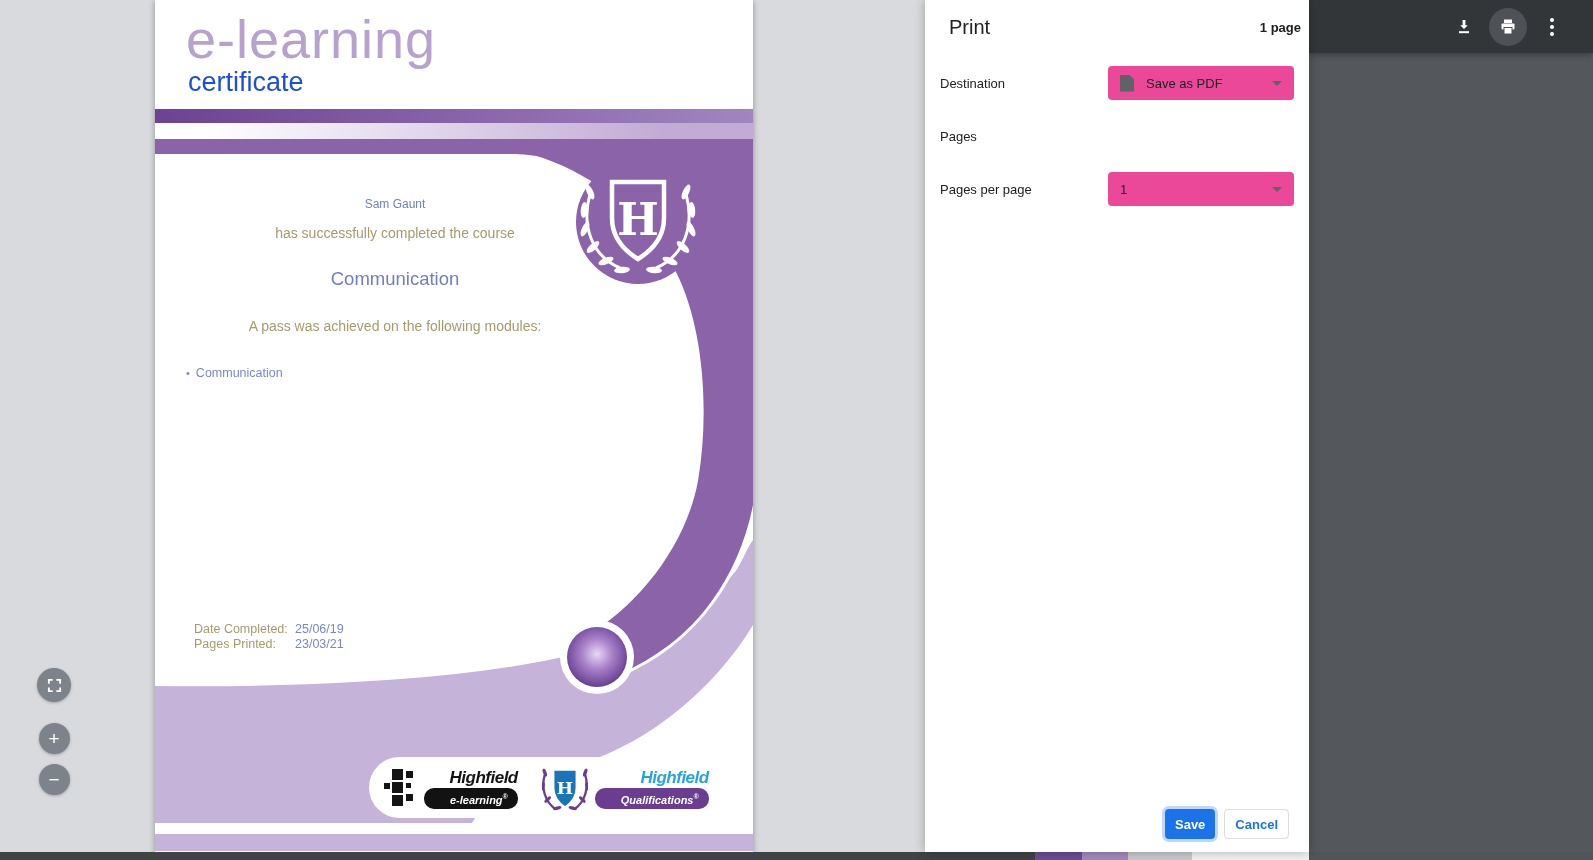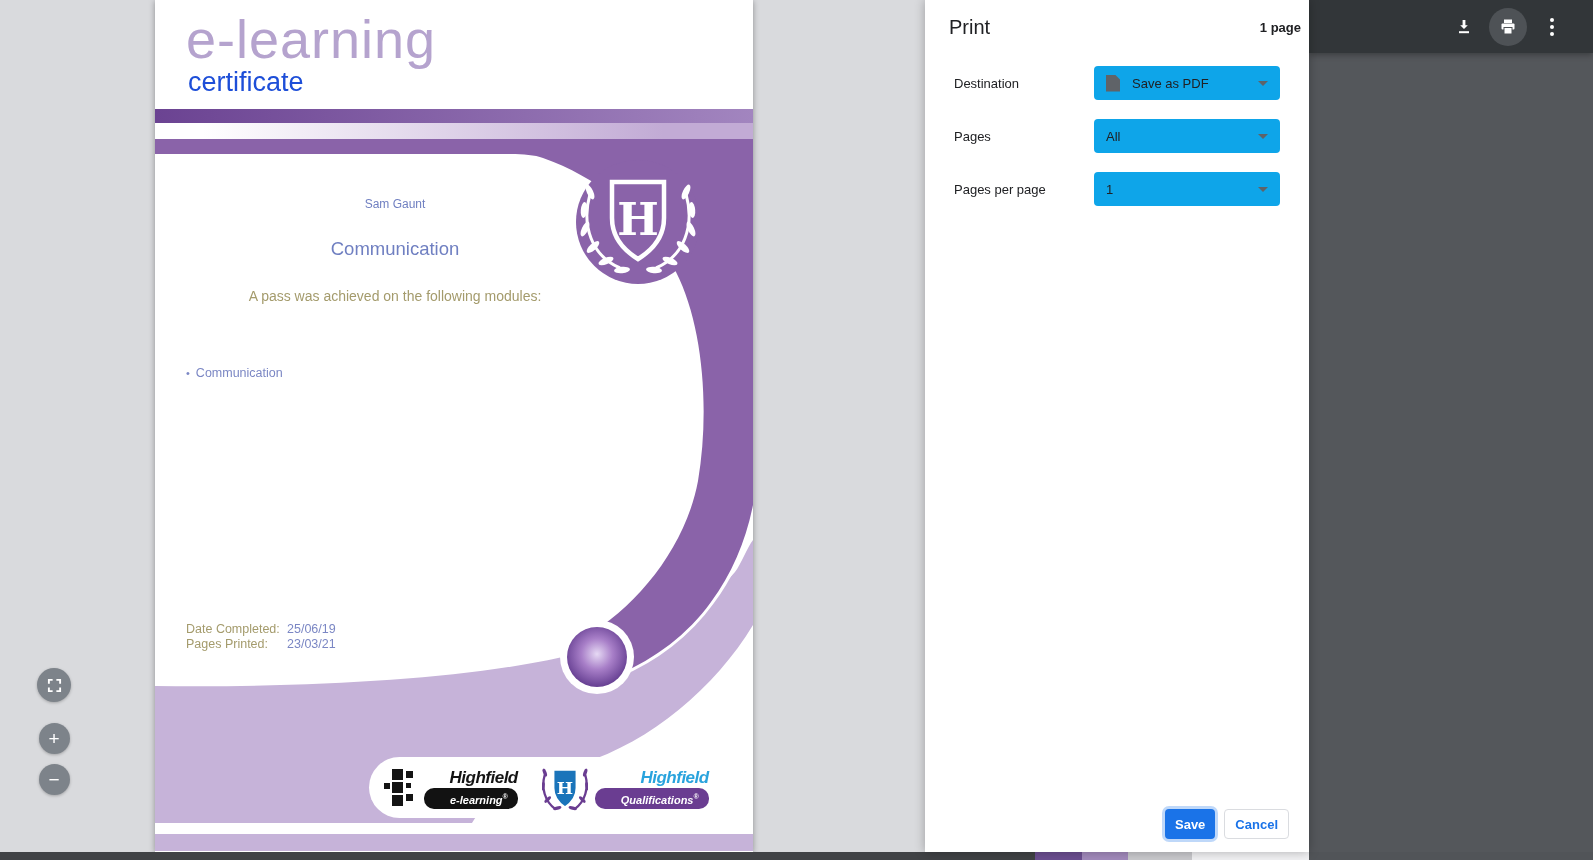--- a/index.html
+++ b/index.html
@@ -20,21 +20,21 @@
   .cert-name { font-size:12px; color:#6f7fc1; }
   .cert-line2 { font-size:14px; color:#a49b6c; margin-top:14px; }
   .cert-course { font-size:18.5px; color:#6f7fc1; margin-top:27px; }
   .cert-pass { font-size:14px; color:#a49b6c; margin-top:28px; }
 
   .module-row { position:absolute; left:31px; top:366px; font-size:12.5px; color:#7b87c4; }
   .module-row .bullet { margin-right:6px; font-size:11px; }
 
   .dates { position:absolute; left:31px; top:622px; font-size:12.5px; line-height:14.5px; }
   .date-row { display:flex; }
-  .date-label { width:101px; color:#a49b6c; }
+  .date-label { width:101px; color:#a49b6c;margin-left:8px; }
   .date-value { color:#7b87c4; }
 
   
   .logo-pill { position:absolute; left:214px; top:757px; width:384px; height:61px; background:#fff;
                border-radius:32px 0 0 32px; display:flex; align-items:center; padding-left:15px; }
   .logo { display:flex; align-items:center; gap:7px; }
   .logo + .logo { margin-left:24px; }
   .logo-texts { display:flex; flex-direction:column; align-items:flex-end; }
   .logo-name { font-size:17px; line-height:24px; font-weight:bold; font-style:italic; letter-spacing:-.5px; color:#141414; }
   .logo-name.blue { color:#29a3dd; }
@@ -50,24 +50,24 @@
   .zbtn.small { width:31px; height:31px; font-size:19px; line-height:19px; }
   .zbtn.fit { margin-bottom:21px; }
   .zbtn.plus { margin-bottom:10px; }
 
   
   .print-panel { position:absolute; left:925px; top:0; width:384px; height:852px; background:#fff;
                  box-shadow:0 0 10px rgba(0,0,0,.28); z-index:5; }
   .pp-header { display:flex; justify-content:space-between; align-items:center; padding:16px 8px 0 24px; }
   .pp-title { font-size:20px; color:#202124; }
   .pp-count { font-size:13px; font-weight:bold; color:#202124; }
-  .pp-row { display:flex; align-items:center; padding:0 29px; height:34px; }
+  .pp-row { display:flex; align-items:center; padding:0 15px; height:34px; }
   .pp-row.r1 { margin-top:27px; } .pp-row.r2 { margin-top:19px; } .pp-row.r3 { margin-top:19px; }
   .pp-label { font-size:13px; color:#202124; }
-  .pp-box { width:186px; height:34px; margin-left:auto; background:#0ea5e9; border-radius:4px;
+  .pp-box { width:186px; height:34px; margin-left:auto; background:#ec4899; border-radius:4px;
             display:flex; align-items:center; padding:0 12px; font-size:13px; color:#202124; cursor:pointer; }
   .pp-box .val { margin-left:0; }
   .file-ic { width:14px; height:17px; margin-right:12px; position:relative; background:#5f6368;
              clip-path:polygon(0 0, 64% 0, 100% 30%, 100% 100%, 0 100%); }
   .caret { margin-left:auto; width:0; height:0; border-left:5px solid transparent; border-right:5px solid transparent;
            border-top:5px solid #5f6368; }
   .pp-footer { position:absolute; right:20px; bottom:13px; display:flex; gap:9px; }
   .btn { height:30px; padding:0 10px; border-radius:4px; font-size:13px; font-weight:bold;
          display:flex; align-items:center; cursor:pointer; font-family:"Liberation Sans",sans-serif; }
   .btn-save { background:#1a73e8; color:#fff; border:none; box-shadow:0 0 0 3px rgba(26,115,232,.28); }
@@ -157,20 +157,21 @@
         <rect x="0" y="834" width="598" height="17" fill="#c6b3d9"></rect>
       </svg>
 
       <div class="brand">
         <div class="brand-title">e-learning</div>
         <div class="brand-sub">certificate</div>
       </div>
 
       <div class="cert-center">
         <div class="cert-name">Sam Gaunt</div>
+        <div class="cert-line2">has successfully completed the course</div>
         <div class="cert-course">Communication</div>
         <div class="cert-pass">A pass was achieved on the following modules:</div>
       </div>
 
       <div class="module-row">
         <span class="bullet">•</span><span>Communication</span>
       </div>
 
       <div class="dates">
         <div class="date-row">
@@ -254,24 +255,20 @@
       <span class="pp-label">Destination</span>
       <div class="pp-box">
         <span class="file-ic"></span>
         <span class="val">Save as PDF</span>
         <span class="caret"></span>
       </div>
     </div>
 
     <div class="pp-row r2">
       <span class="pp-label">Pages</span>
-      <div class="pp-box">
-        <span class="val">All</span>
-        <span class="caret"></span>
-      </div>
     </div>
 
     <div class="pp-row r3">
       <span class="pp-label">Pages per page</span>
       <div class="pp-box">
         <span class="val">1</span>
         <span class="caret"></span>
       </div>
     </div>
 

